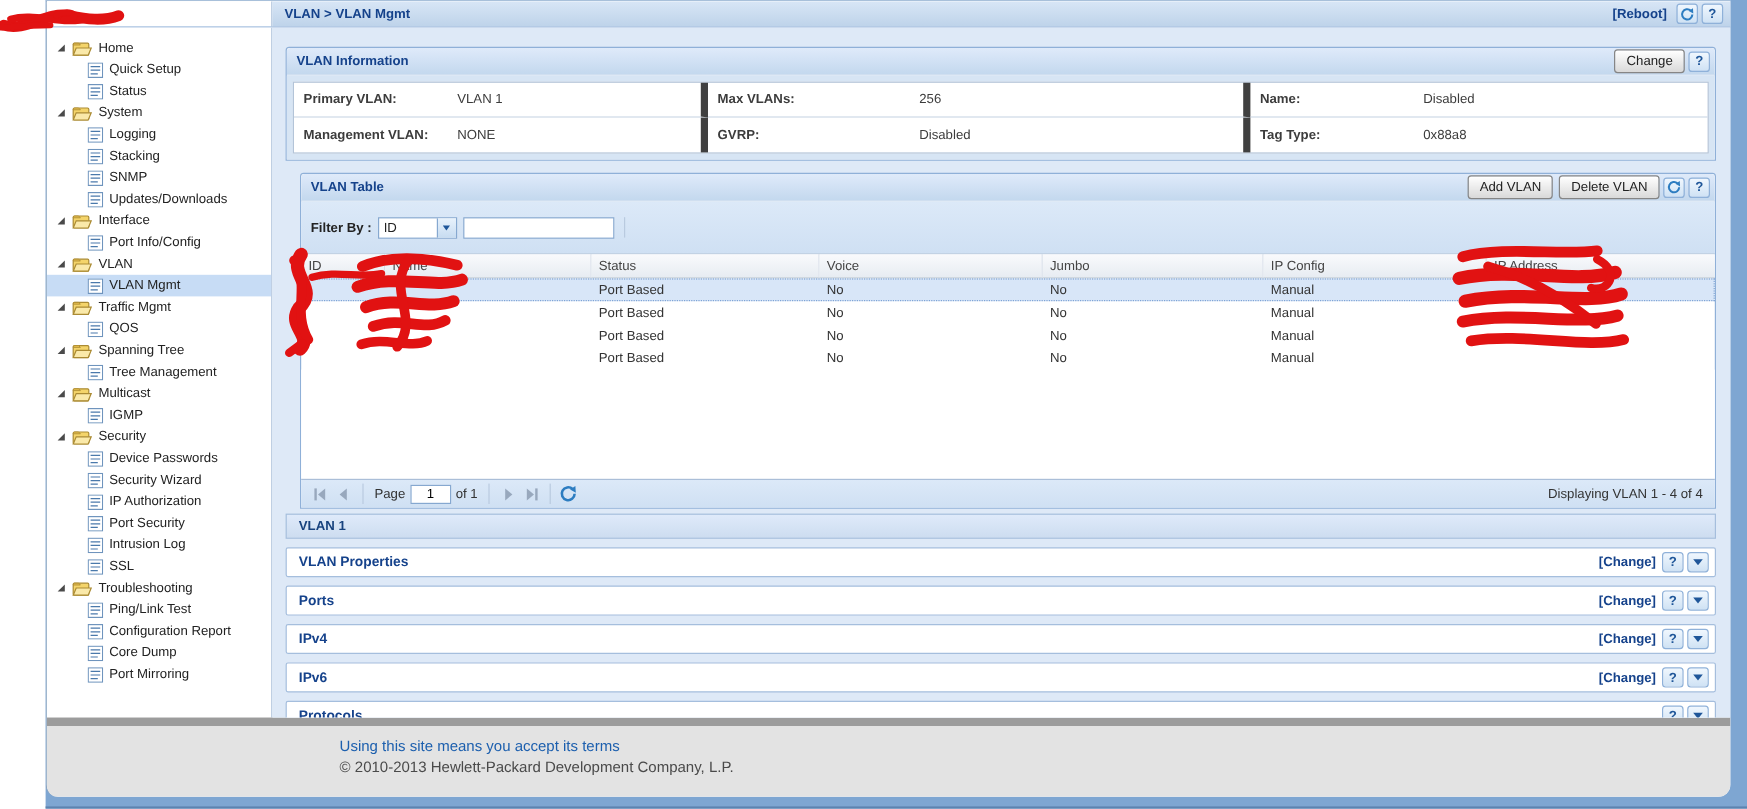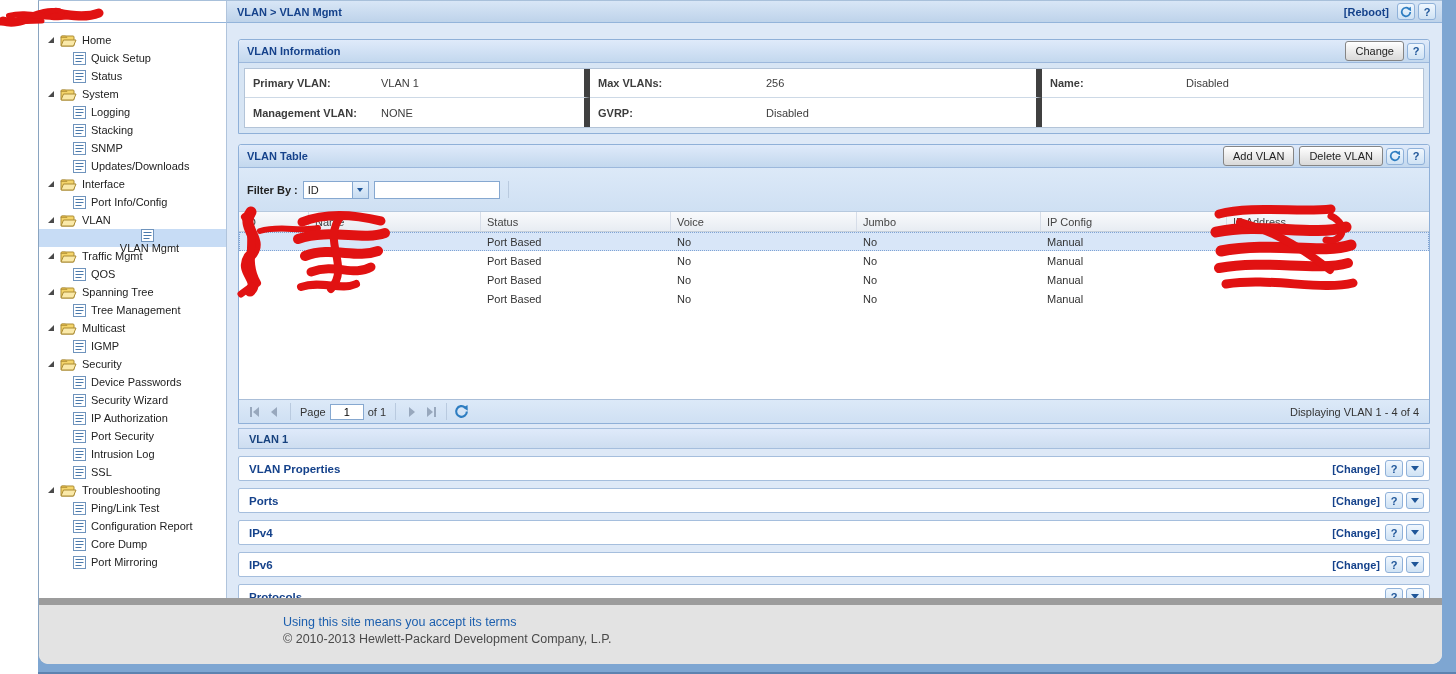--- a/index.html
+++ b/index.html
@@ -31,21 +31,21 @@
     display:inline-flex;align-items:center;justify-content:center;cursor:pointer;padding:0;
     font-family:"Liberation Sans",sans-serif;margin-left:3px;flex-shrink:0;}
   .chev{width:0;height:0;border-left:4px solid transparent;border-right:4px solid transparent;
     border-top:5px solid #1f5699;}
 
   .app-body{flex:1;display:flex;min-height:0;}
 
   
   .sidebar{width:188px;background:#fff;border-right:1px solid #b0c4dc;padding-top:8px;overflow:hidden;}
   .tree-row{height:18px;display:flex;align-items:center;padding-left:8px;cursor:pointer;white-space:nowrap;}
-  .tree-row.selected{background:#c7dcf5;flex-direction:column;}
+  .tree-row.selected{background:#c7dcf5;}
   .tree-row .exp{width:10px;display:inline-flex;margin-right:3px;flex-shrink:0;}
   .tree-row.child{padding-left:34px;}
   .tree-ico{display:inline-flex;margin-right:5px;flex-shrink:0;}
   .tree-label{color:#222;}
 
   
   .main{flex:1;background:#dee9f7;padding:16px 12px 0 11px;overflow:hidden;position:relative;}
 
   .panel{border:1px solid #8fb0d8;border-radius:3px 3px 0 0;background:#fff;}
   .panel-hd{height:23px;background:linear-gradient(#dfeafa,#c3d8ee);border-bottom:1px solid #9cb8dc;
@@ -536,25 +536,29 @@
                   <span class="ig-value">Disabled</span>
                 </div>
                 <div class="ig-cell c0 last-row">
                   <span class="ig-label">Management VLAN:</span>
                   <span class="ig-value">NONE</span>
                 </div>
                 <div class="ig-cell c1 last-row">
                   <span class="ig-label">GVRP:</span>
                   <span class="ig-value">Disabled</span>
                 </div>
+                <div class="ig-cell c2 last-row">
+                  <span class="ig-label">Tag Type:</span>
+                  <span class="ig-value">0x88a8</span>
+                </div>
               </div>
           </div>
         </div>
 
-        <div class="panel" style="margin-top:10px;">
+        <div class="panel" style="margin-top:10px;margin-left:12px;">
           <div class="panel-hd">
             <span class="panel-title">VLAN Table</span>
             <span class="hdr-spacer"></span>
             <button class="btn">Add VLAN</button>
             <button class="btn">Delete VLAN</button>
             <button class="ibtn">
                 <svg width="12" height="12" viewBox="0 0 14 14">
                   <path d="M12 7a5 5 0 1 1-1.6-3.7" fill="none" stroke="#2d7dc1" stroke-width="2"></path>
                   <polygon points="12.6,1 12.9,6.2 8.5,3.6" fill="#2d7dc1"></polygon>
                 </svg>

